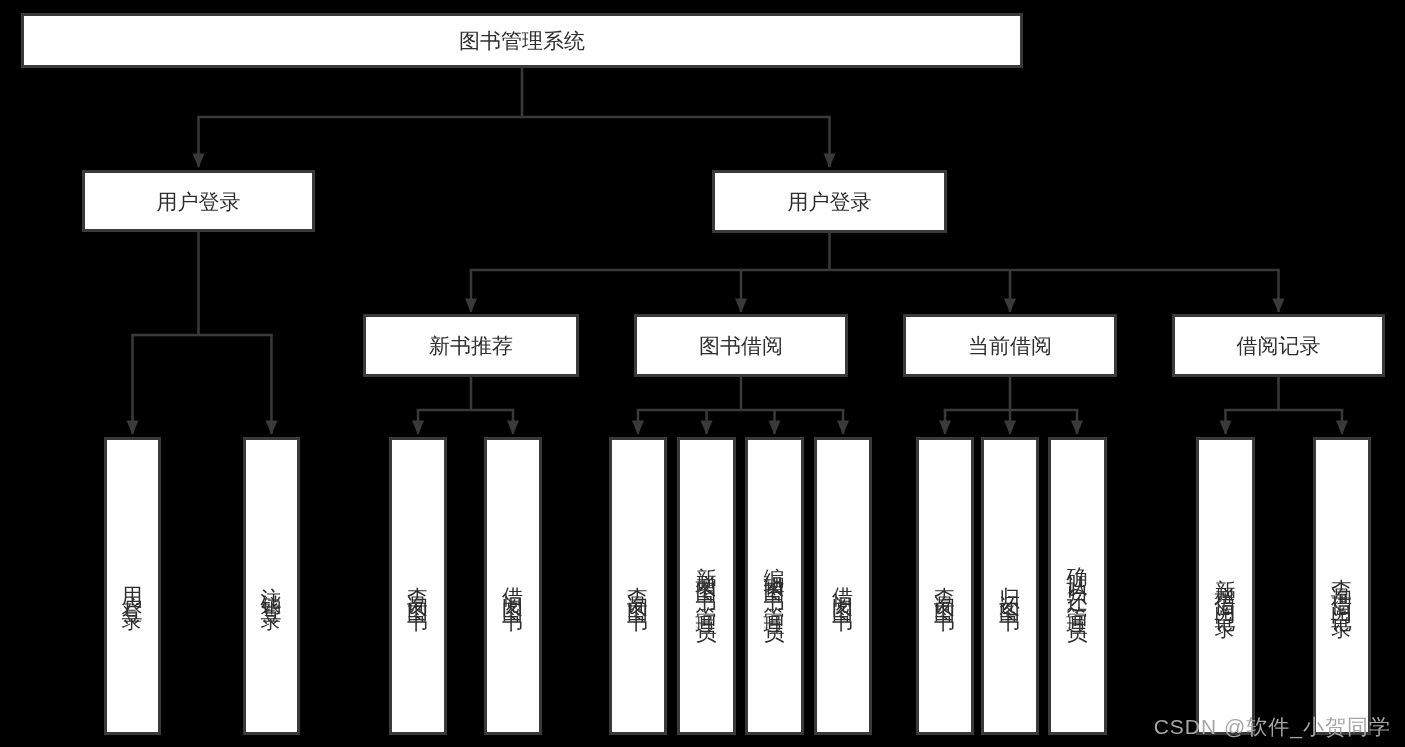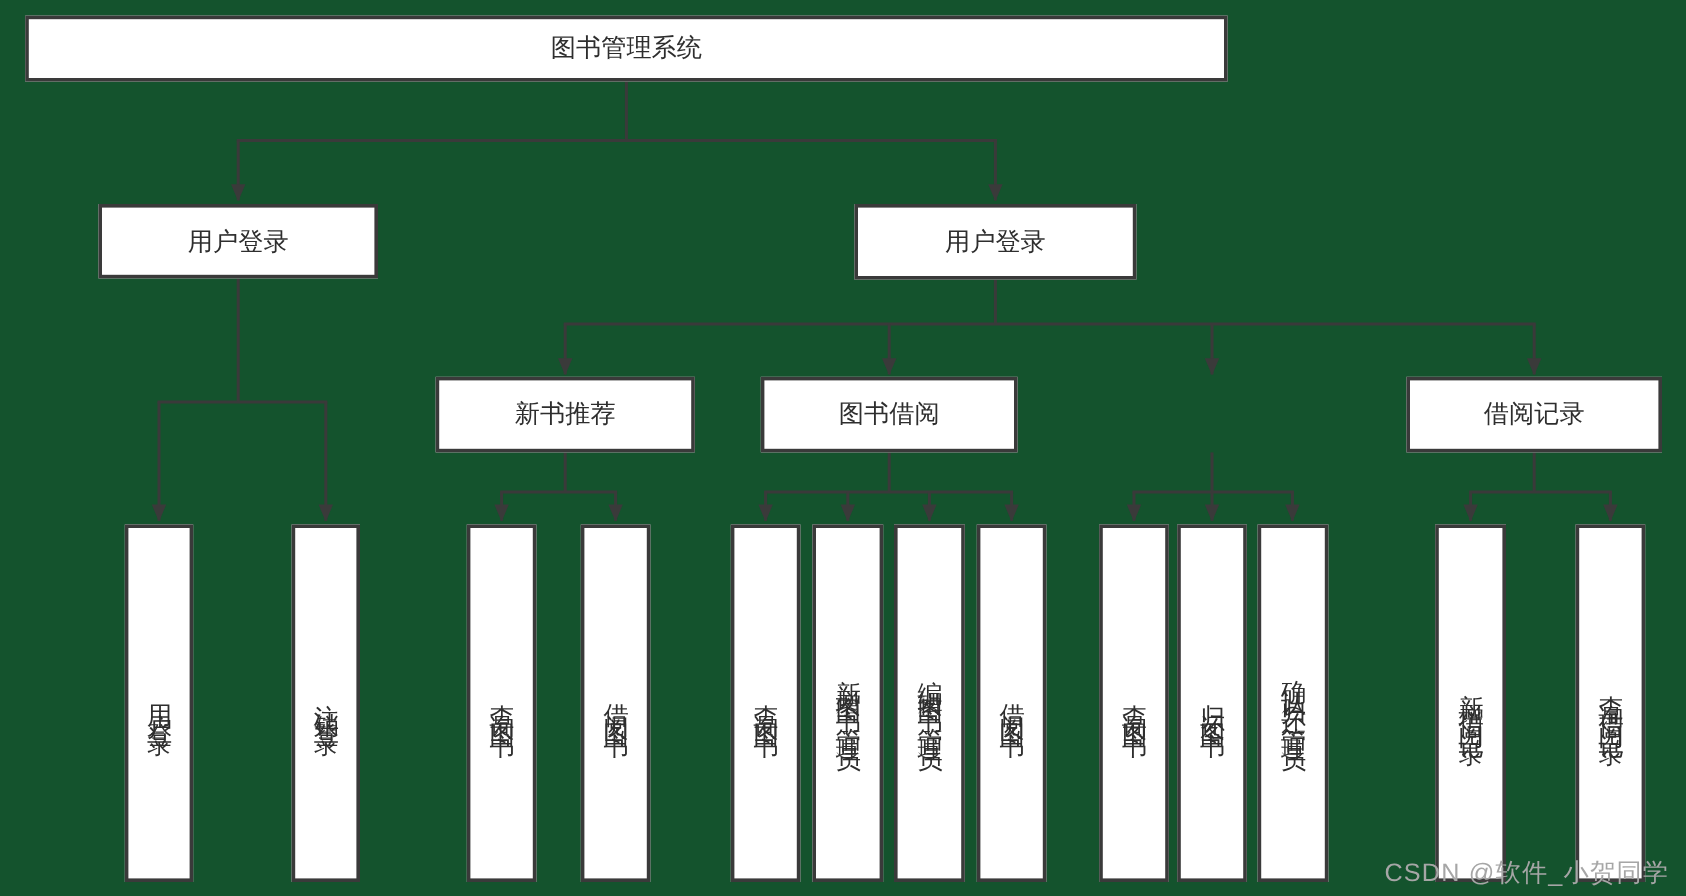--- a/index.html
+++ b/index.html
@@ -1,20 +1,20 @@
 <!DOCTYPE html>
 <html><head>
 <meta charset="utf-8">
 <style>
   html, body { margin: 0; padding: 0; background: #ffffff; }
   .canvas {
     position: relative;
     width: 1405px;
     height: 747px;
-    background: #14532d;
+    background: #000000;
     font-family: "Liberation Sans", "DejaVu Sans", sans-serif;
     overflow: hidden;
   }
   .connectors {
     position: absolute;
     left: 0; top: 0;
     width: 1405px; height: 747px;
   }
   .box {
     position: absolute;
@@ -113,20 +113,23 @@
   <div class="box" style="left:712px;top:170px;width:235px;height:63px">
     <span>用户登录</span>
   </div>
 
   <div class="box" style="left:634px;top:314px;width:214px;height:63px">
     <span>图书借阅</span>
   </div>
   <div class="box" style="left:363px;top:314px;width:216px;height:63px">
     <span>新书推荐</span>
   </div>
+  <div class="box" style="left:903px;top:314px;width:214px;height:63px">
+    <span>当前借阅</span>
+  </div>
   <div class="box" style="left:1172px;top:314px;width:213px;height:63px">
     <span>借阅记录</span>
   </div>
 
   <div class="box leaf" style="left:104px;top:437px;width:57px;height:298px">
     <span>用户登录</span>
   </div>
   <div class="box leaf" style="left:243px;top:437px;width:57px;height:298px">
     <span>注销登录</span>
   </div>

